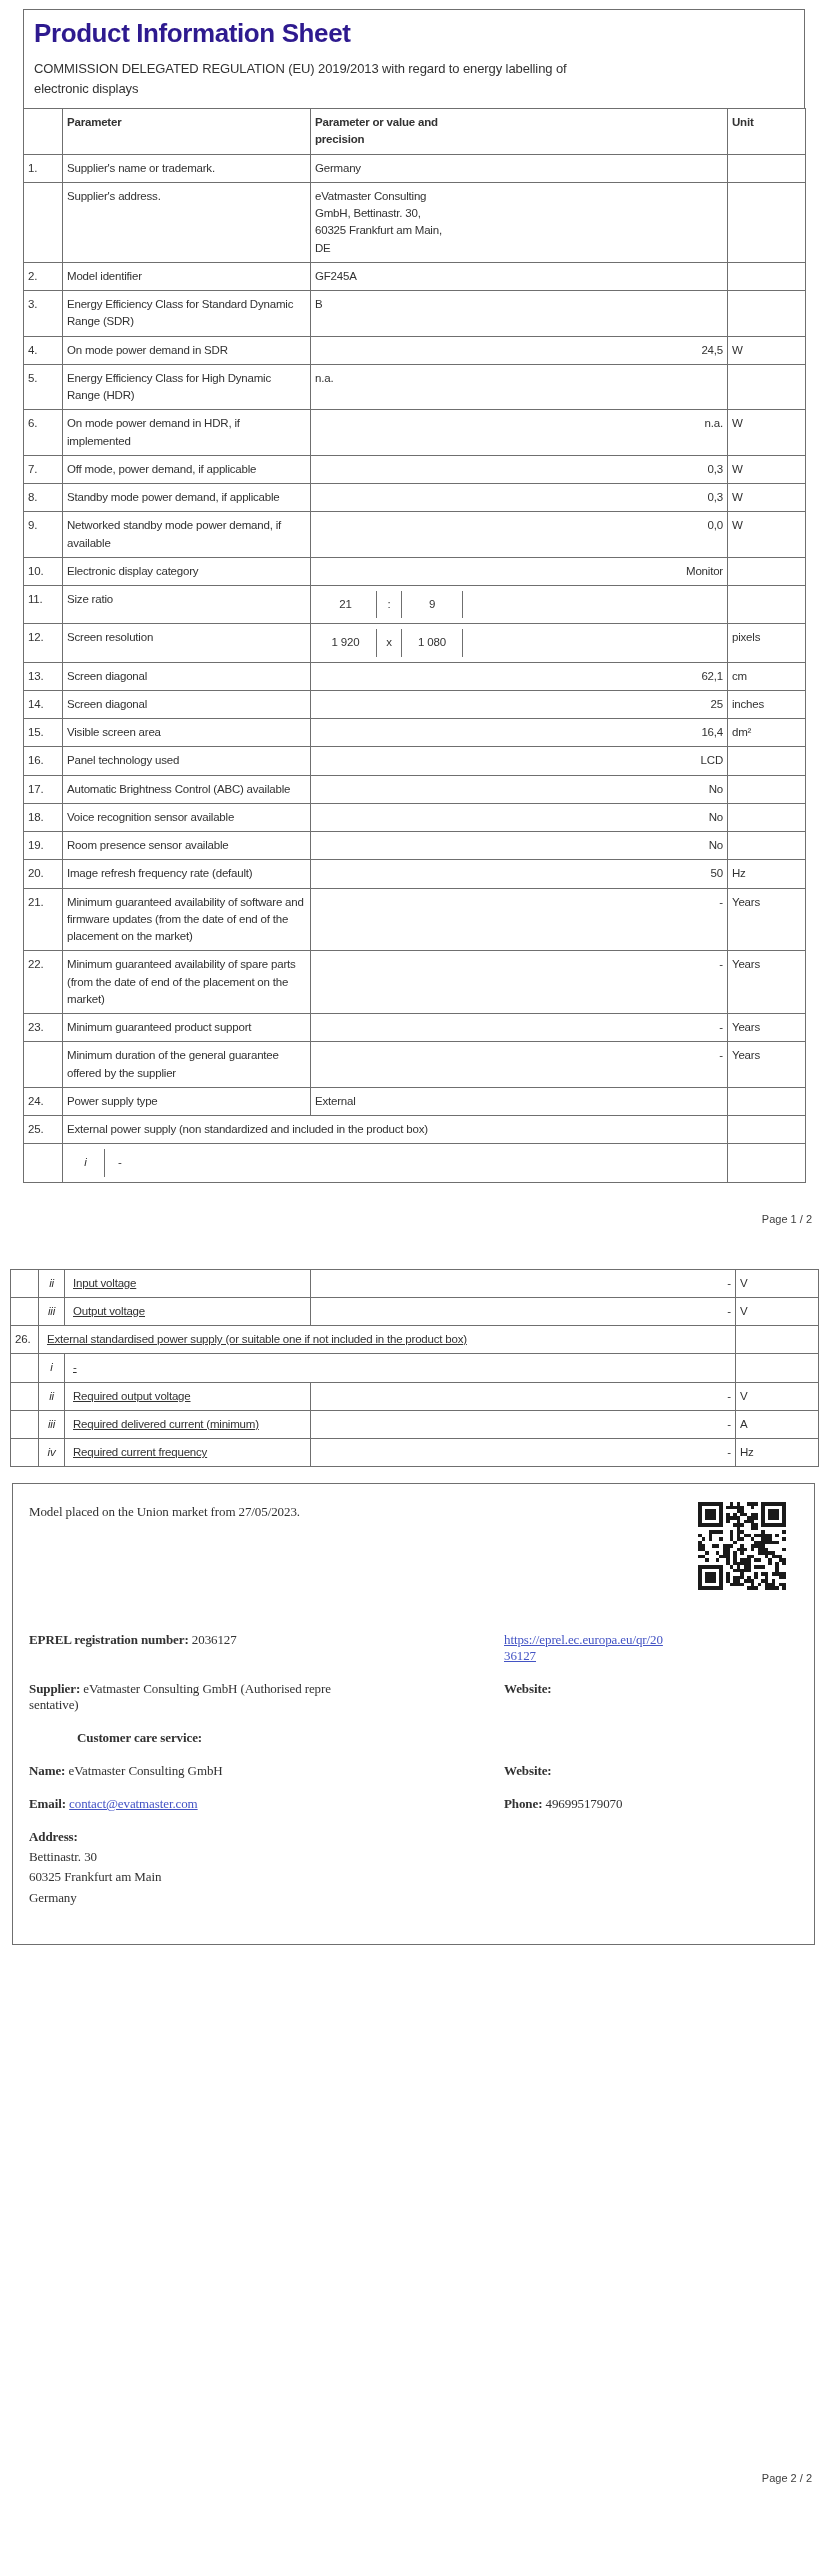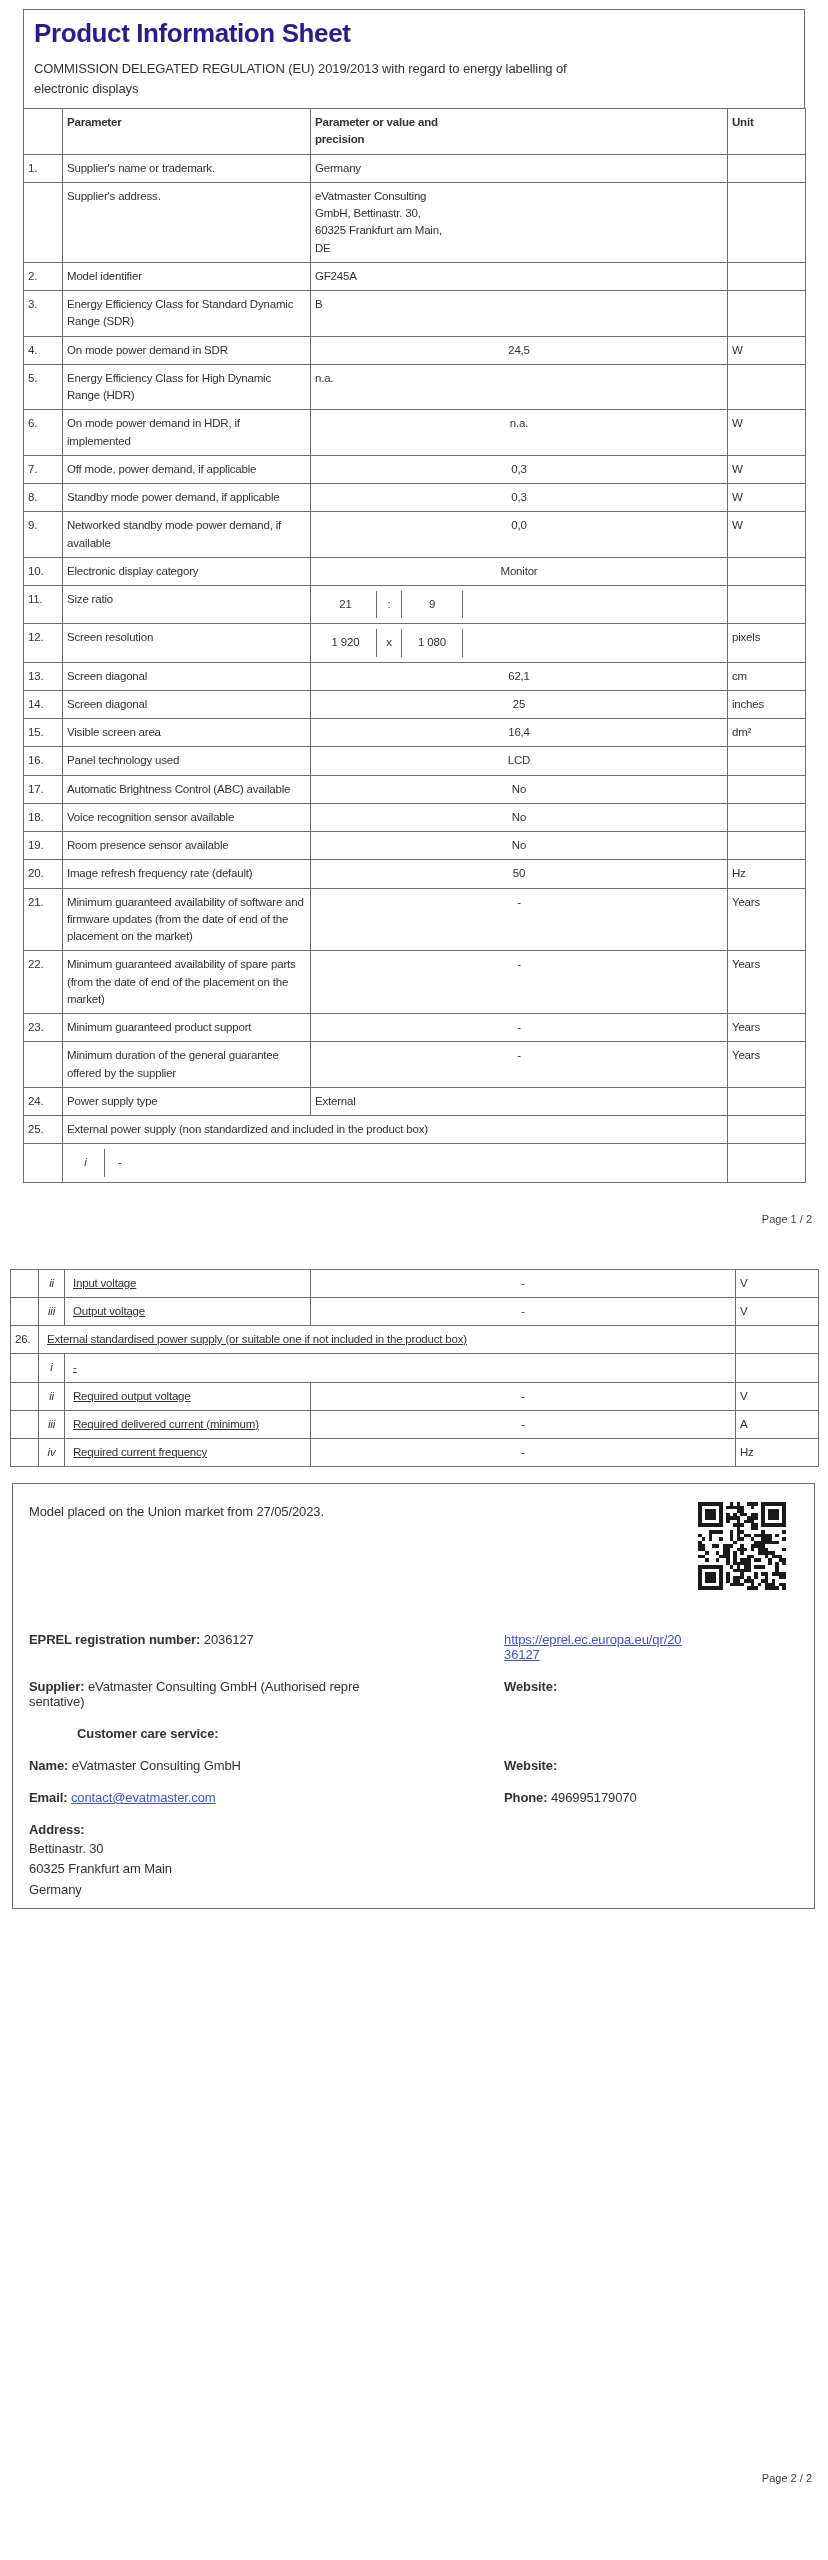--- a/index.html
+++ b/index.html
@@ -13,21 +13,21 @@
   .doc-title{font-size:26px;font-weight:bold;color:#2e1a8f;margin:4px 0 10px 0;letter-spacing:-0.4px;}
   .doc-subtitle{font-size:13px;line-height:1.5;letter-spacing:-0.1px;white-space:pre-line;}
 
   table.ptable{border-collapse:collapse;table-layout:fixed;width:782px;
     font-size:11.5px;letter-spacing:-0.2px;line-height:1.5;}
   table.ptable td,table.ptable th{border:1px solid #6f6f6f;vertical-align:top;padding:5px 4px;}
   table.ptable th{font-weight:bold;text-align:left;white-space:pre-line;}
   td.num{padding-left:6px;padding-right:2px;}
   td.param{padding-left:11px;padding-right:8px;white-space:pre-line;}
   td.val{padding-left:8px;padding-right:12px;white-space:pre-line;}
-  td.val.right{text-align:center;}
+  td.val.right{text-align:right;}
   td.unit{padding-left:7px;padding-right:2px;}
   td.zerocell{padding:0;}
   .trip{display:flex;align-items:stretch;}
   .trip>div{padding:5px 0;text-align:center;}
   .tv1{width:62px;border-right:1px solid #6f6f6f;box-sizing:border-box;}
   .tsep{width:25px;border-right:1px solid #6f6f6f;box-sizing:border-box;}
   .tv2{width:61px;border-right:1px solid #6f6f6f;box-sizing:border-box;}
   .tfill{flex:1;}
   .subflex{display:flex;align-items:stretch;}
   .subflex>.roman{width:38px;border-right:1px solid #6f6f6f;box-sizing:border-box;
@@ -37,21 +37,21 @@
   .pagefoot1{width:789px;margin:30px 0 0 23px;text-align:right;font-size:11px;color:#3d3d3d;}
 
   
   .t2wrap{margin:44px 0 0 10px;}
   table.t2{width:808px;}
   td.roman-cell{font-style:italic;text-align:center;padding-left:0;padding-right:0;}
   table.t2 td.param2{padding-left:8px;padding-right:8px;text-decoration:underline;}
 
   
   .infobox{margin:16px 0 0 12px;width:803px;box-sizing:border-box;border:1px solid #6f6f6f;
-    padding:18px 16px 8px 16px;font-size:13px;letter-spacing:-0.1px;}
+    padding:18px 16px 36px 16px;font-size:13px;letter-spacing:-0.1px;font-family:Liberation Serif, serif;}
   .market-row{display:flex;justify-content:space-between;align-items:flex-start;margin-bottom:42px;}
   .market-text{flex:1;padding-top:2px;}
   .qrbox{width:88px;height:88px;margin-right:12px;flex:0 0 auto;}
   .qrbox svg{width:88px;height:88px;display:block;}
   .inforow{display:flex;margin-bottom:17px;}
   .ileft{width:475px;box-sizing:border-box;padding-right:12px;}
   .iright{flex:1;}
   .lbl{font-weight:bold;}
   .prewrap{white-space:pre-line;}
   a.doclink,.doclink{color:#4353c4;text-decoration:underline;white-space:pre-line;cursor:pointer;}

